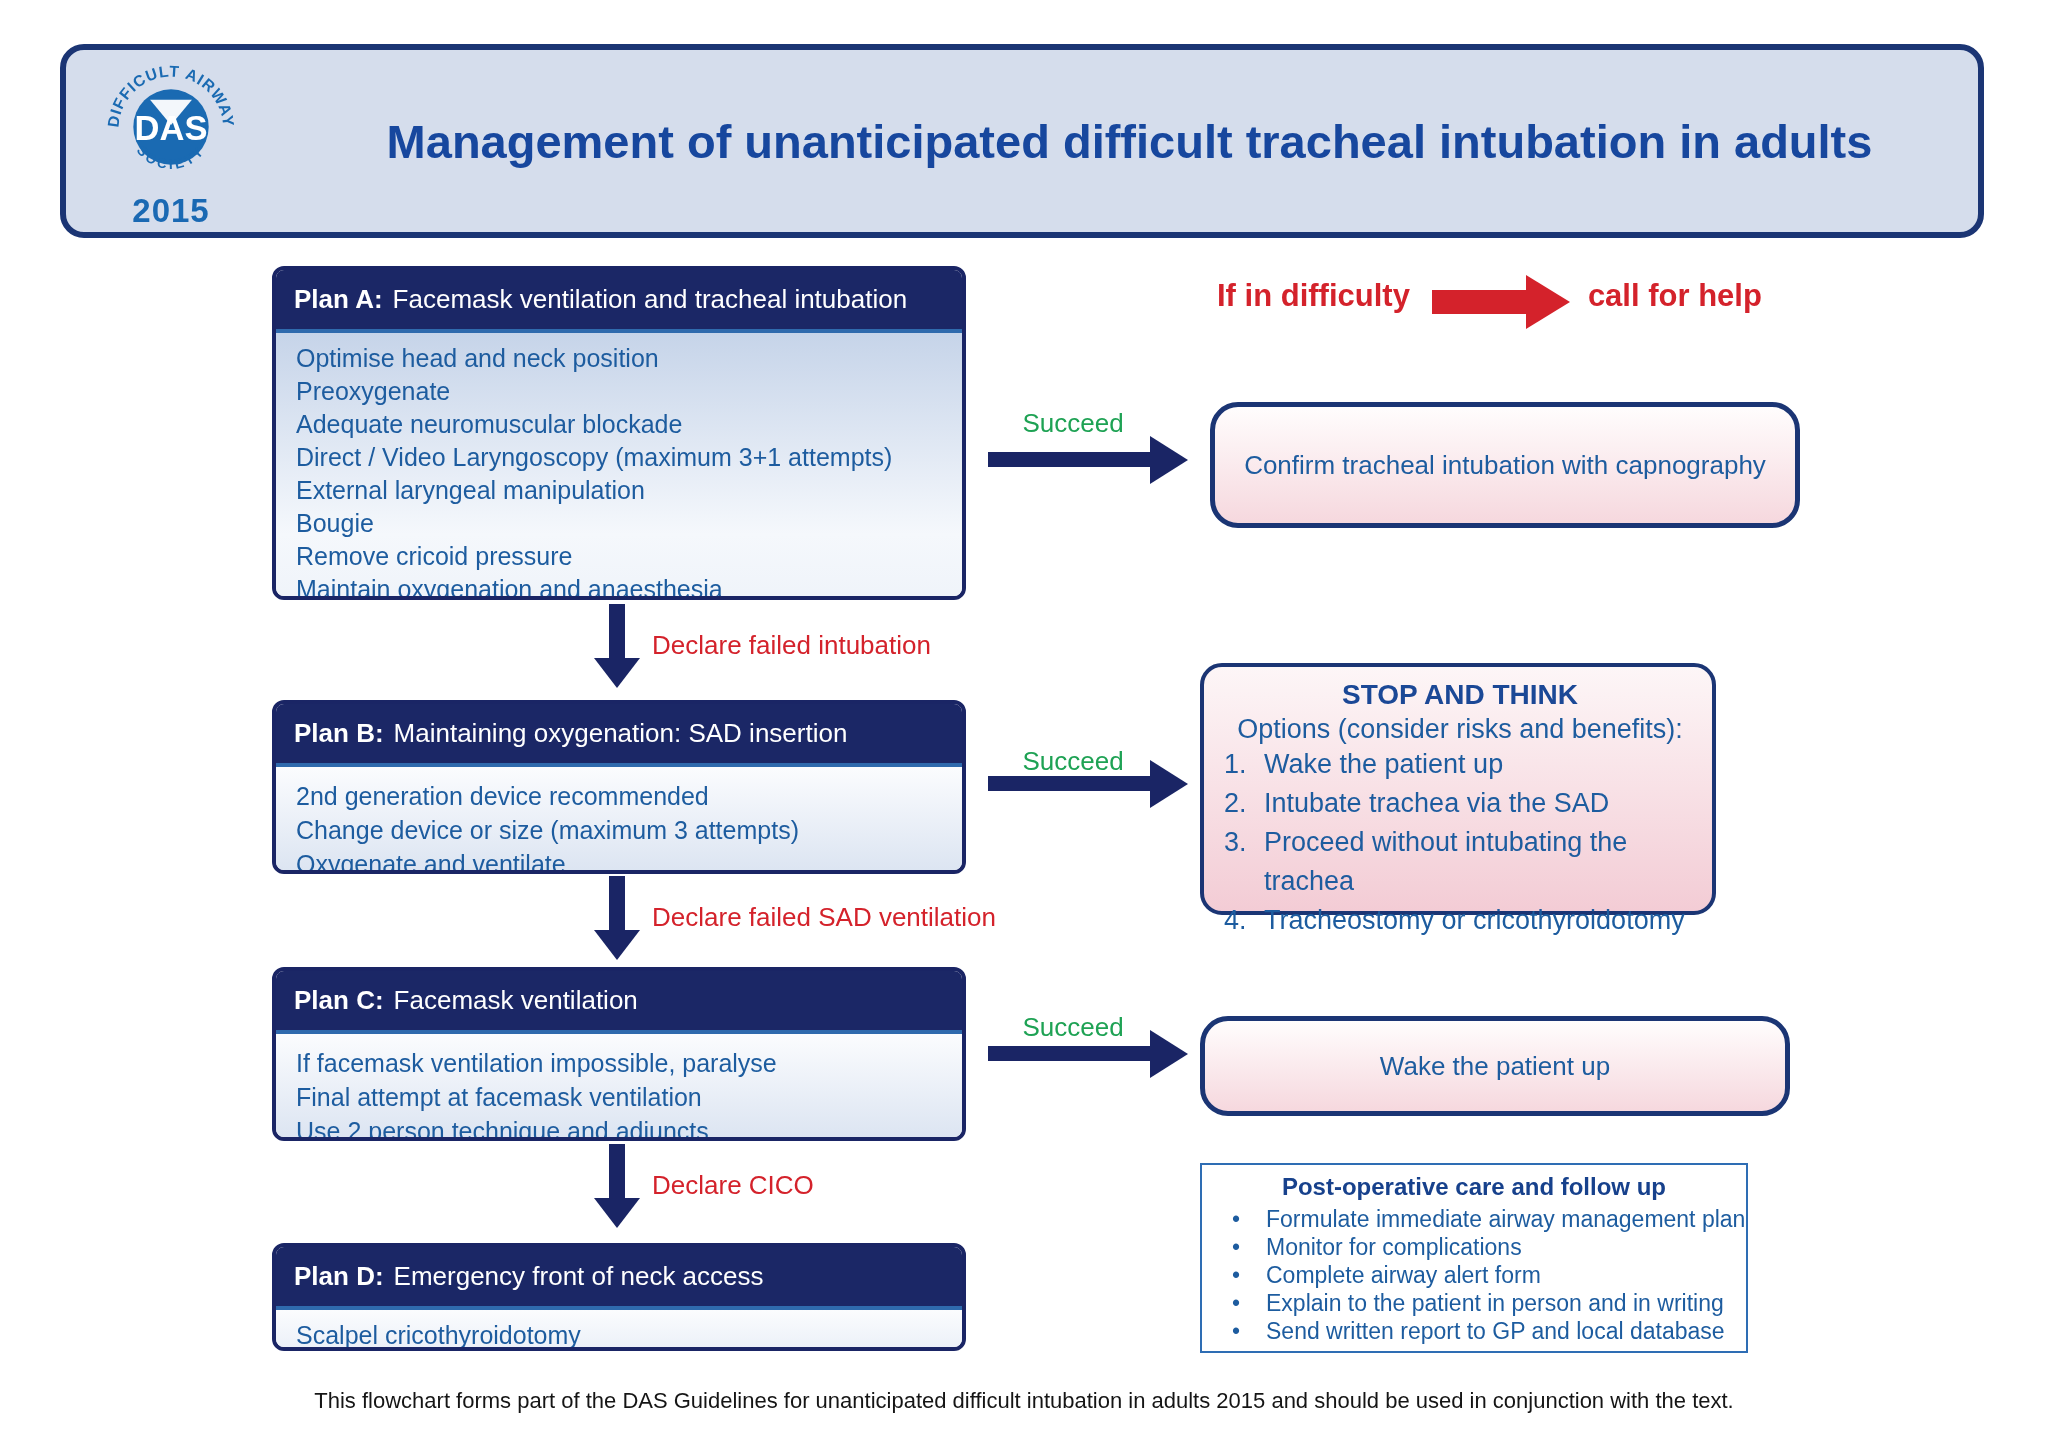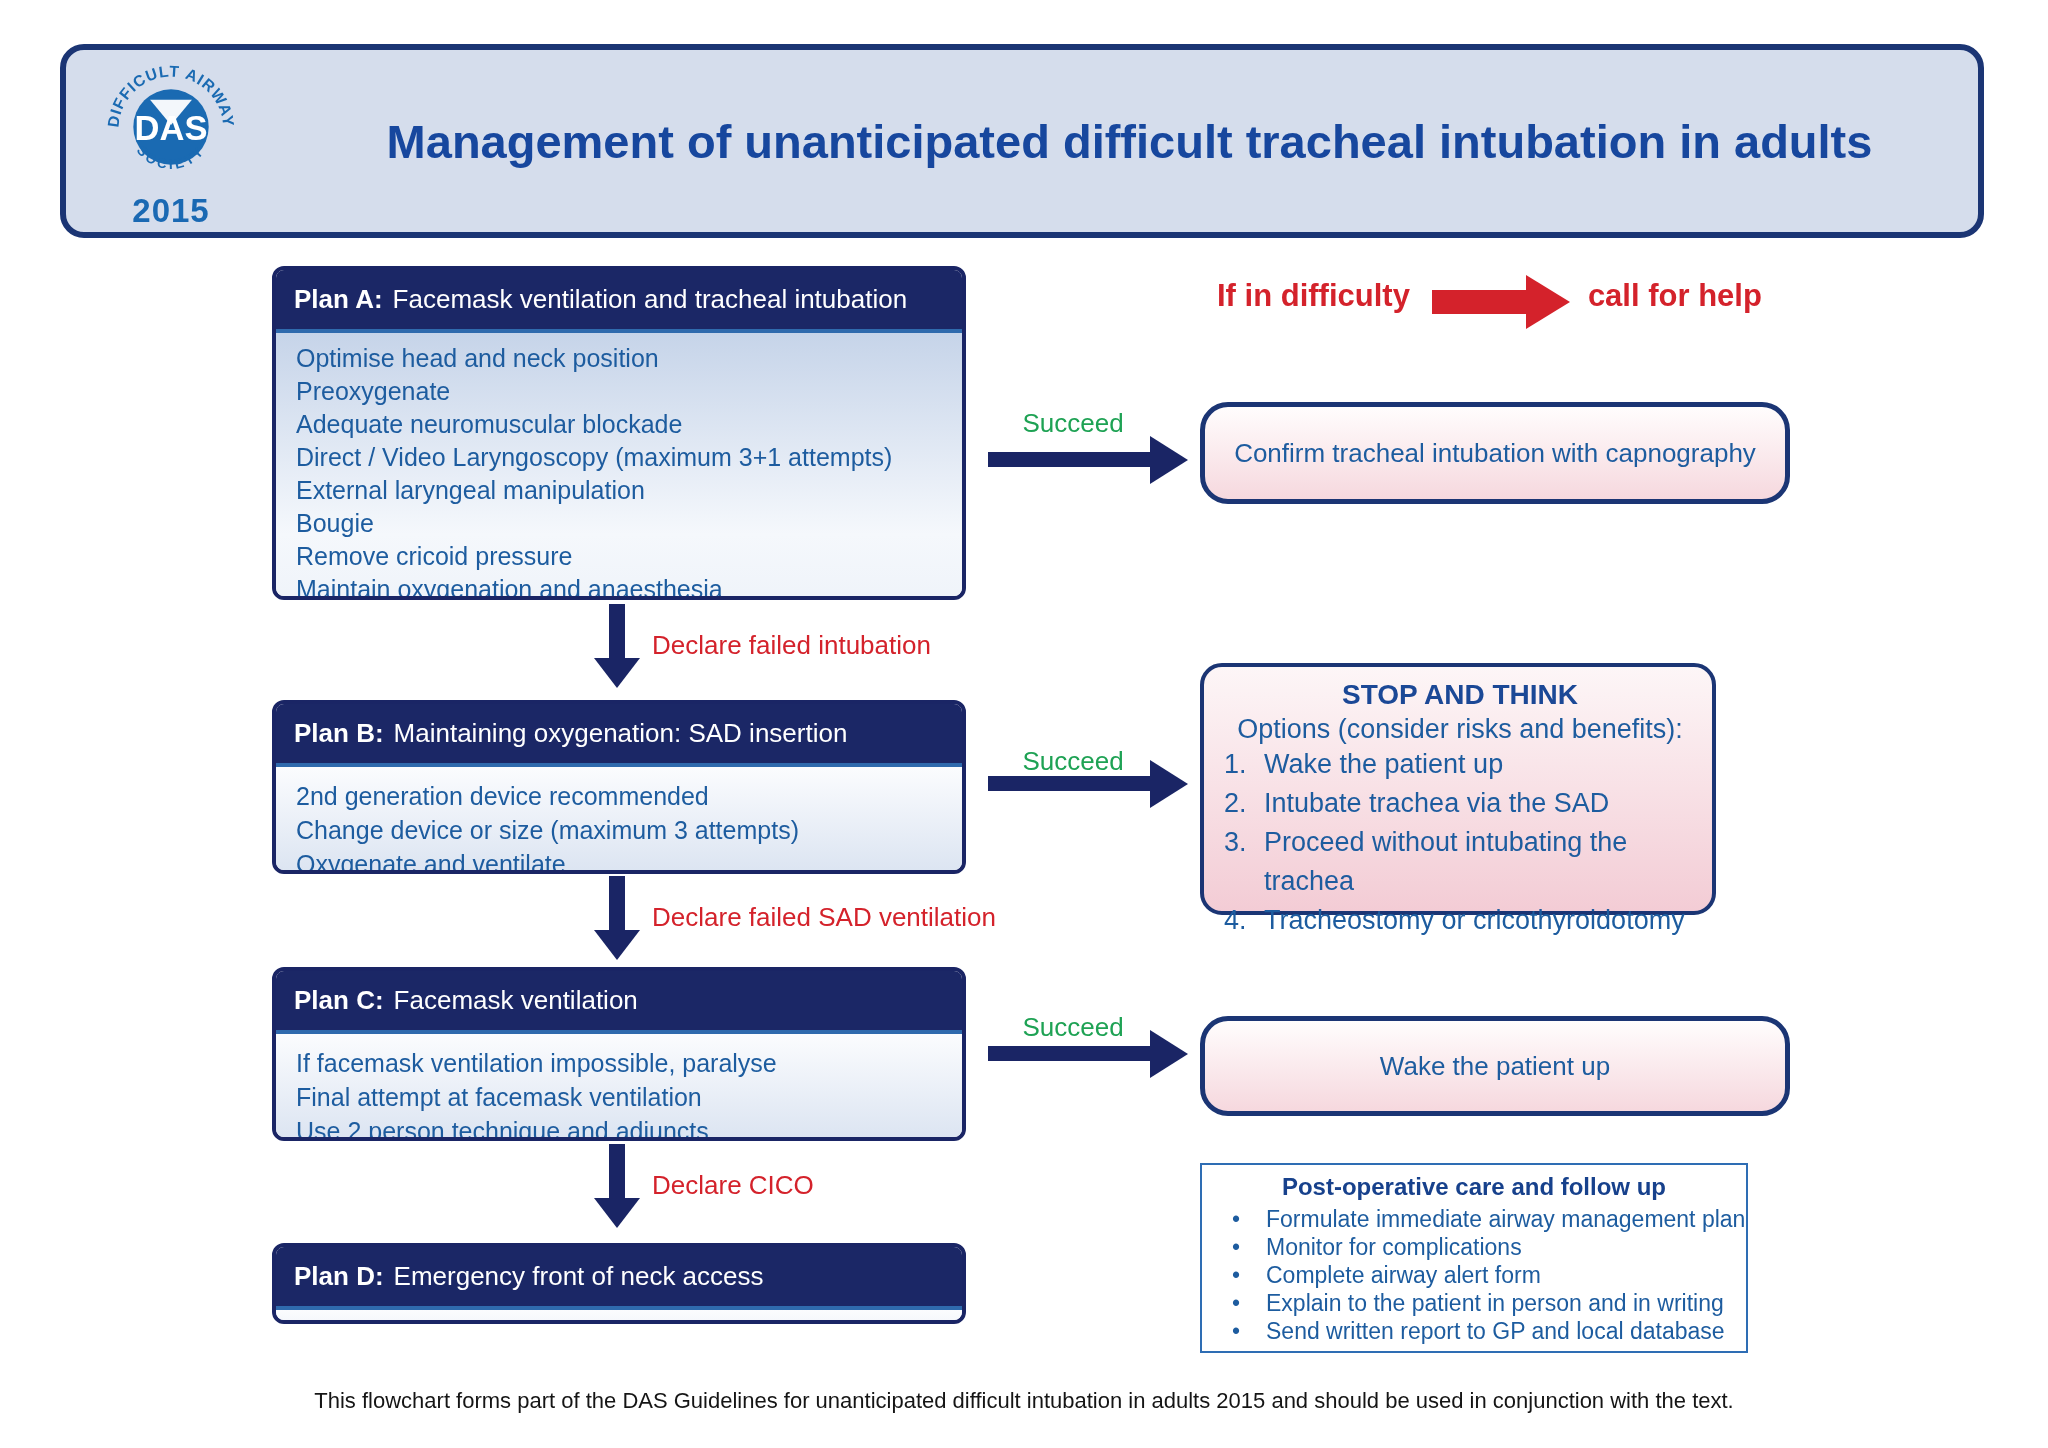--- a/index.html
+++ b/index.html
@@ -29,40 +29,40 @@
   .plan-header { background:#1b2766; color:#ffffff; font-size:26px; padding:14px 18px;
     border-bottom:4px solid #2f6aad; white-space:nowrap; }
   .plan-label { font-weight:bold; margin-right:10px; }
   .plan-body { padding:12px 32px 0 20px; font-size:25px; line-height:34px; color:#1d5c9f; }
   #plan-a { top:266px; height:334px; }
   #plan-a .plan-body { background:linear-gradient(180deg,#c6d4e9 0%, #f5f8fc 60%, #e9eff7 100%); line-height:33px; padding-top:9px; height:100%; }
   #plan-b { top:700px; height:174px; }
   #plan-b .plan-body { background:linear-gradient(180deg,#fbfcfe 0%, #c6d4e9 100%); height:100%; }
   #plan-c { top:967px; height:174px; }
   #plan-c .plan-body { background:linear-gradient(180deg,#fbfcfe 0%, #c6d4e9 100%); height:100%; }
-  #plan-d { top:1243px; height:81px; }
+  #plan-d { top:1243px; height:108px; }
   #plan-d .plan-body { background:linear-gradient(180deg,#fbfcfe 0%, #cfdcee 100%); height:100%; padding-top:8px; }
 
   
   .arrow-right { position:absolute; background:#1a2565; height:15px; width:162px; left:988px; }
   .arrow-right::after { content:""; position:absolute; right:-38px; top:50%; transform:translateY(-50%);
     border-left:38px solid #1a2565; border-top:24px solid transparent; border-bottom:24px solid transparent; }
   .arrow-down { position:absolute; background:#1a2565; width:16px; height:54px; left:609px; }
   .arrow-down::after { content:""; position:absolute; bottom:-30px; left:50%; transform:translateX(-50%);
     border-top:30px solid #1a2565; border-left:23px solid transparent; border-right:23px solid transparent; }
   .succeed { position:absolute; left:988px; width:170px; text-align:center; color:#1ea254; font-size:26px; }
   .declare { position:absolute; left:652px; font-size:26px; color:#d4222b; white-space:nowrap; }
 
   
   .result-box { position:absolute; left:1200px; width:590px; box-sizing:border-box;
     border:5px solid #1b3574; border-radius:28px;
     background:linear-gradient(180deg,#fffdfd 0%, #f6d8de 100%);
     display:flex; align-items:center; justify-content:center;
     font-size:26px; color:#1d5c9f; text-align:center; }
-  #confirm-box { top:402px; height:102px; }
+  #confirm-box { top:402px; height:126px;margin-left:10px; }
   #wake-box { top:1016px; height:100px; }
 
   .stop-box { position:absolute; left:1200px; top:663px; width:516px; height:252px; box-sizing:border-box;
     border:4px solid #1b3574; border-radius:22px;
     background:linear-gradient(180deg,#fdf6f7 0%, #f3ccd5 100%);
     color:#1d5c9f; padding:12px 16px 0 20px; }
   .stop-title { text-align:center; font-weight:bold; font-size:28px; color:#1b4896; }
   .stop-subtitle { text-align:center; font-size:27px; margin-top:3px; }
   .stop-option { display:flex; font-size:27px; line-height:39px; }
   .stop-num { width:40px; flex:none; }

